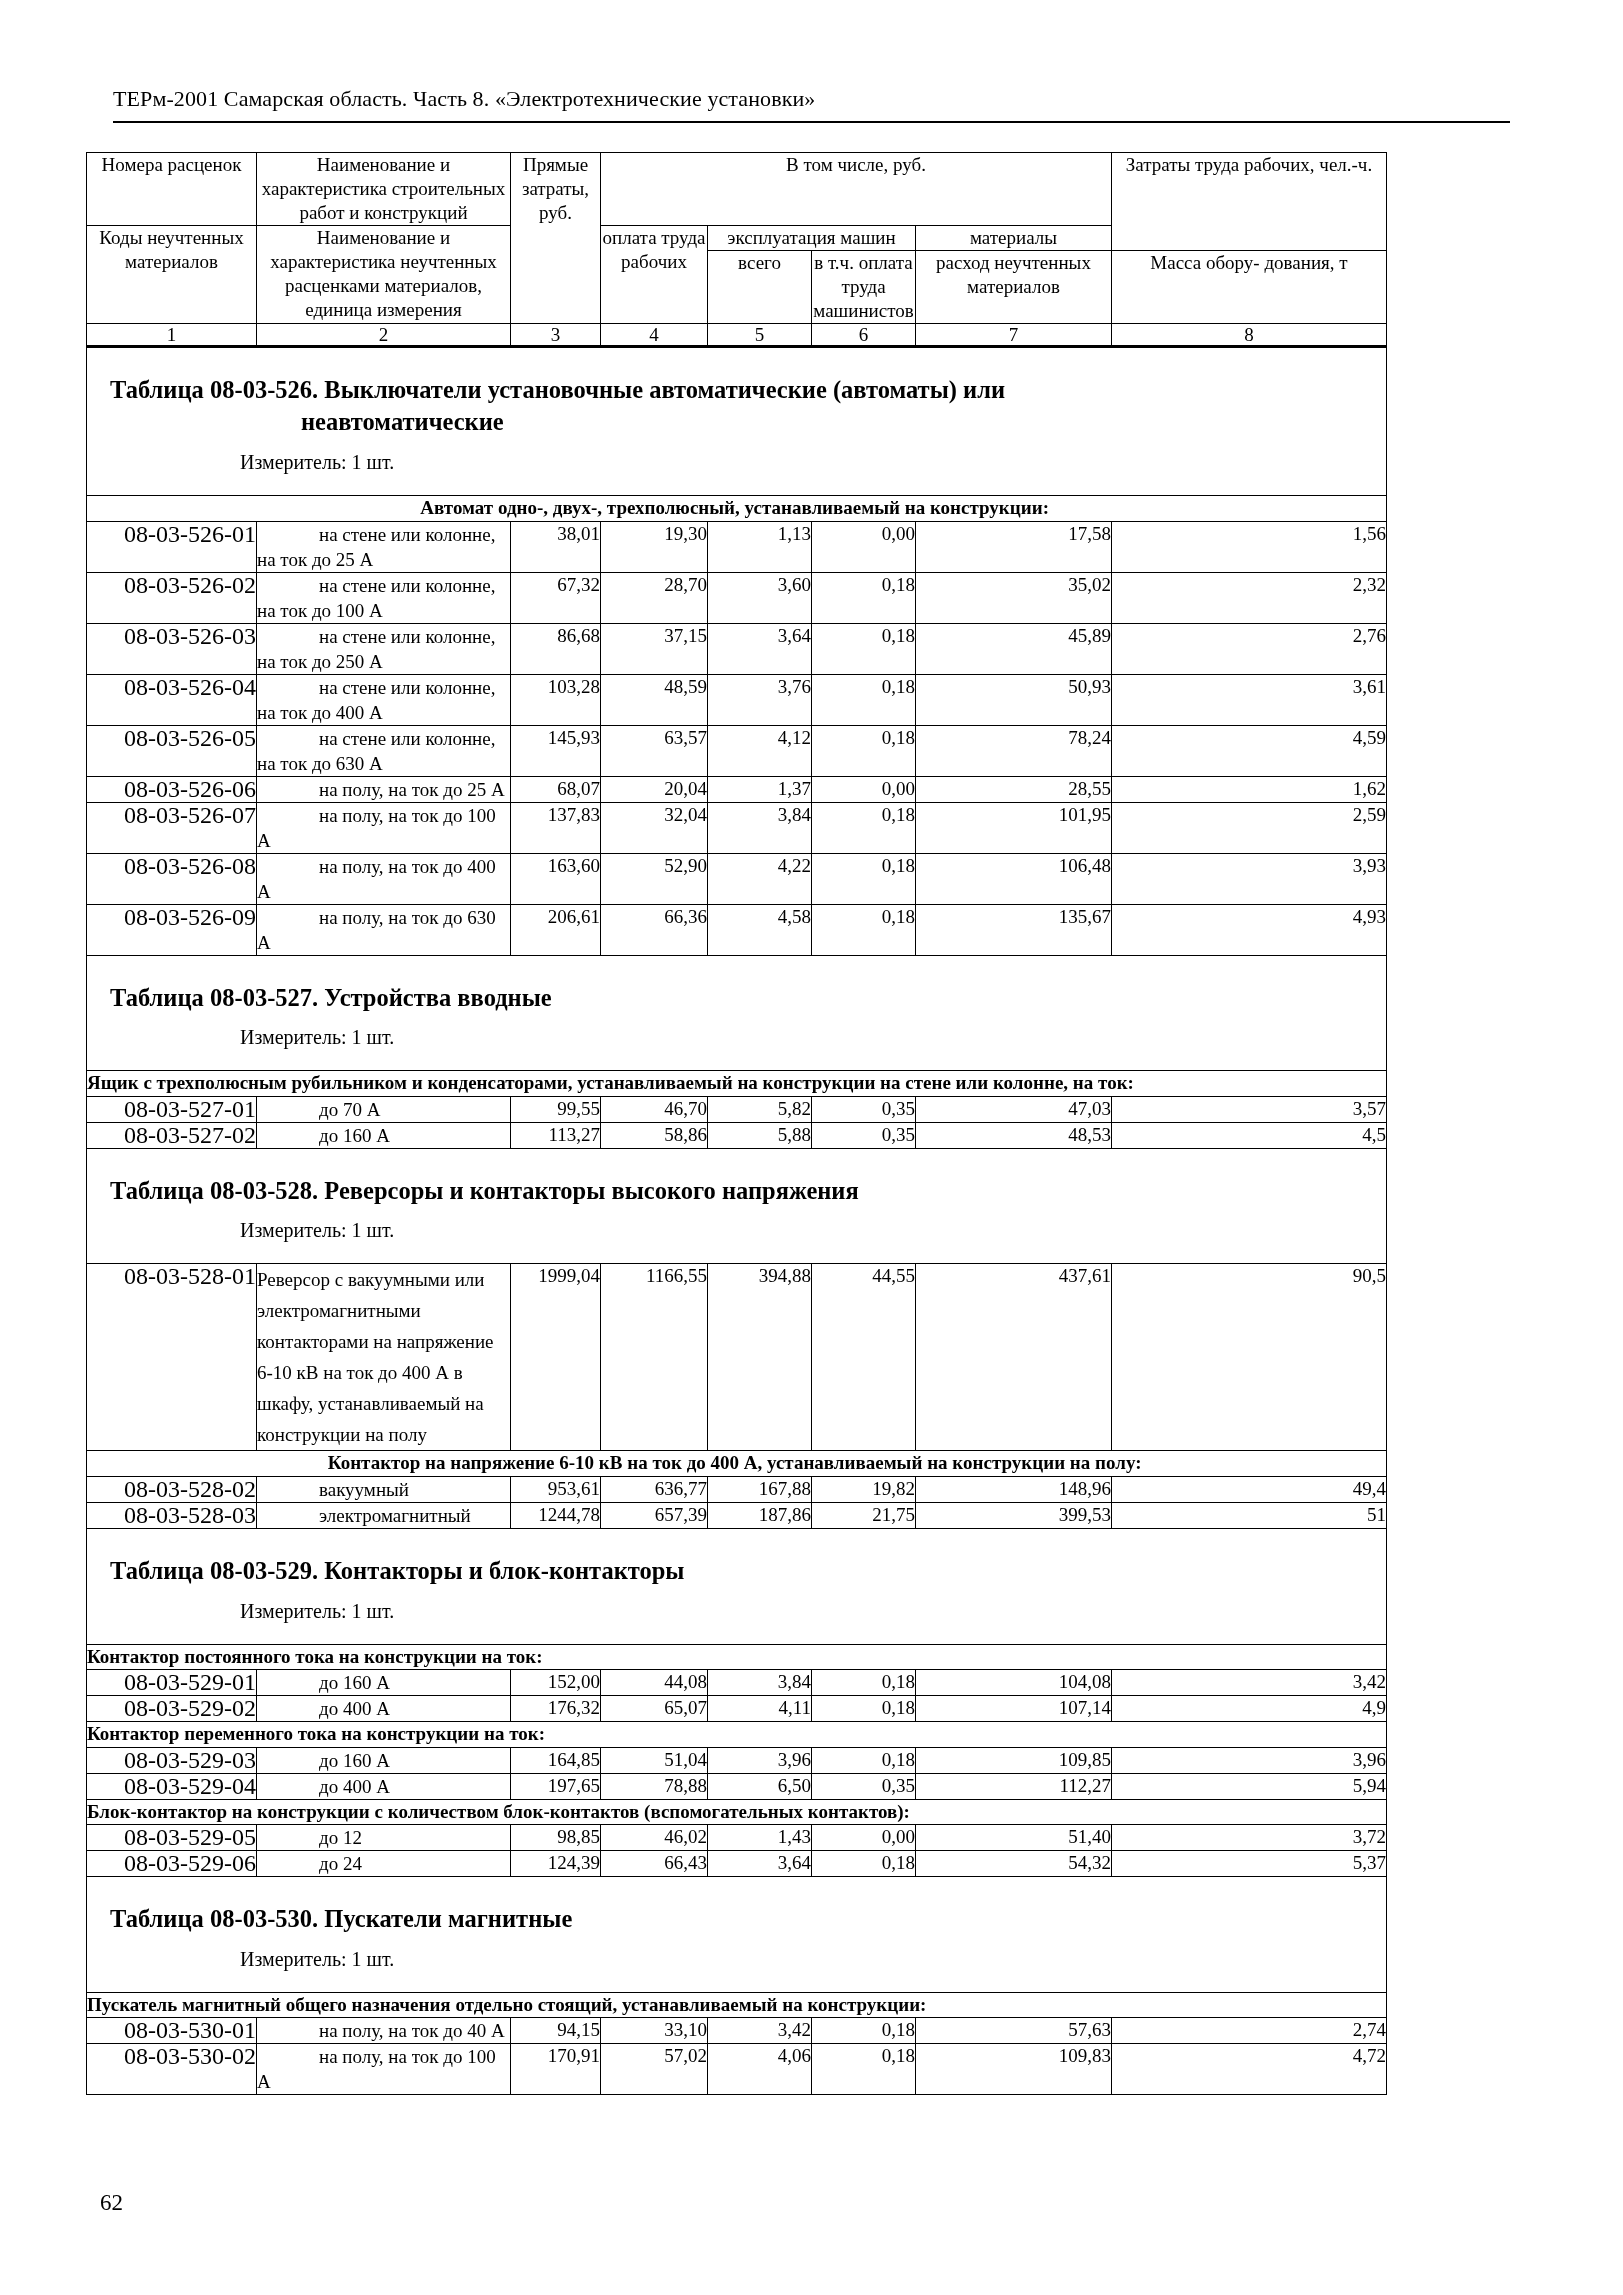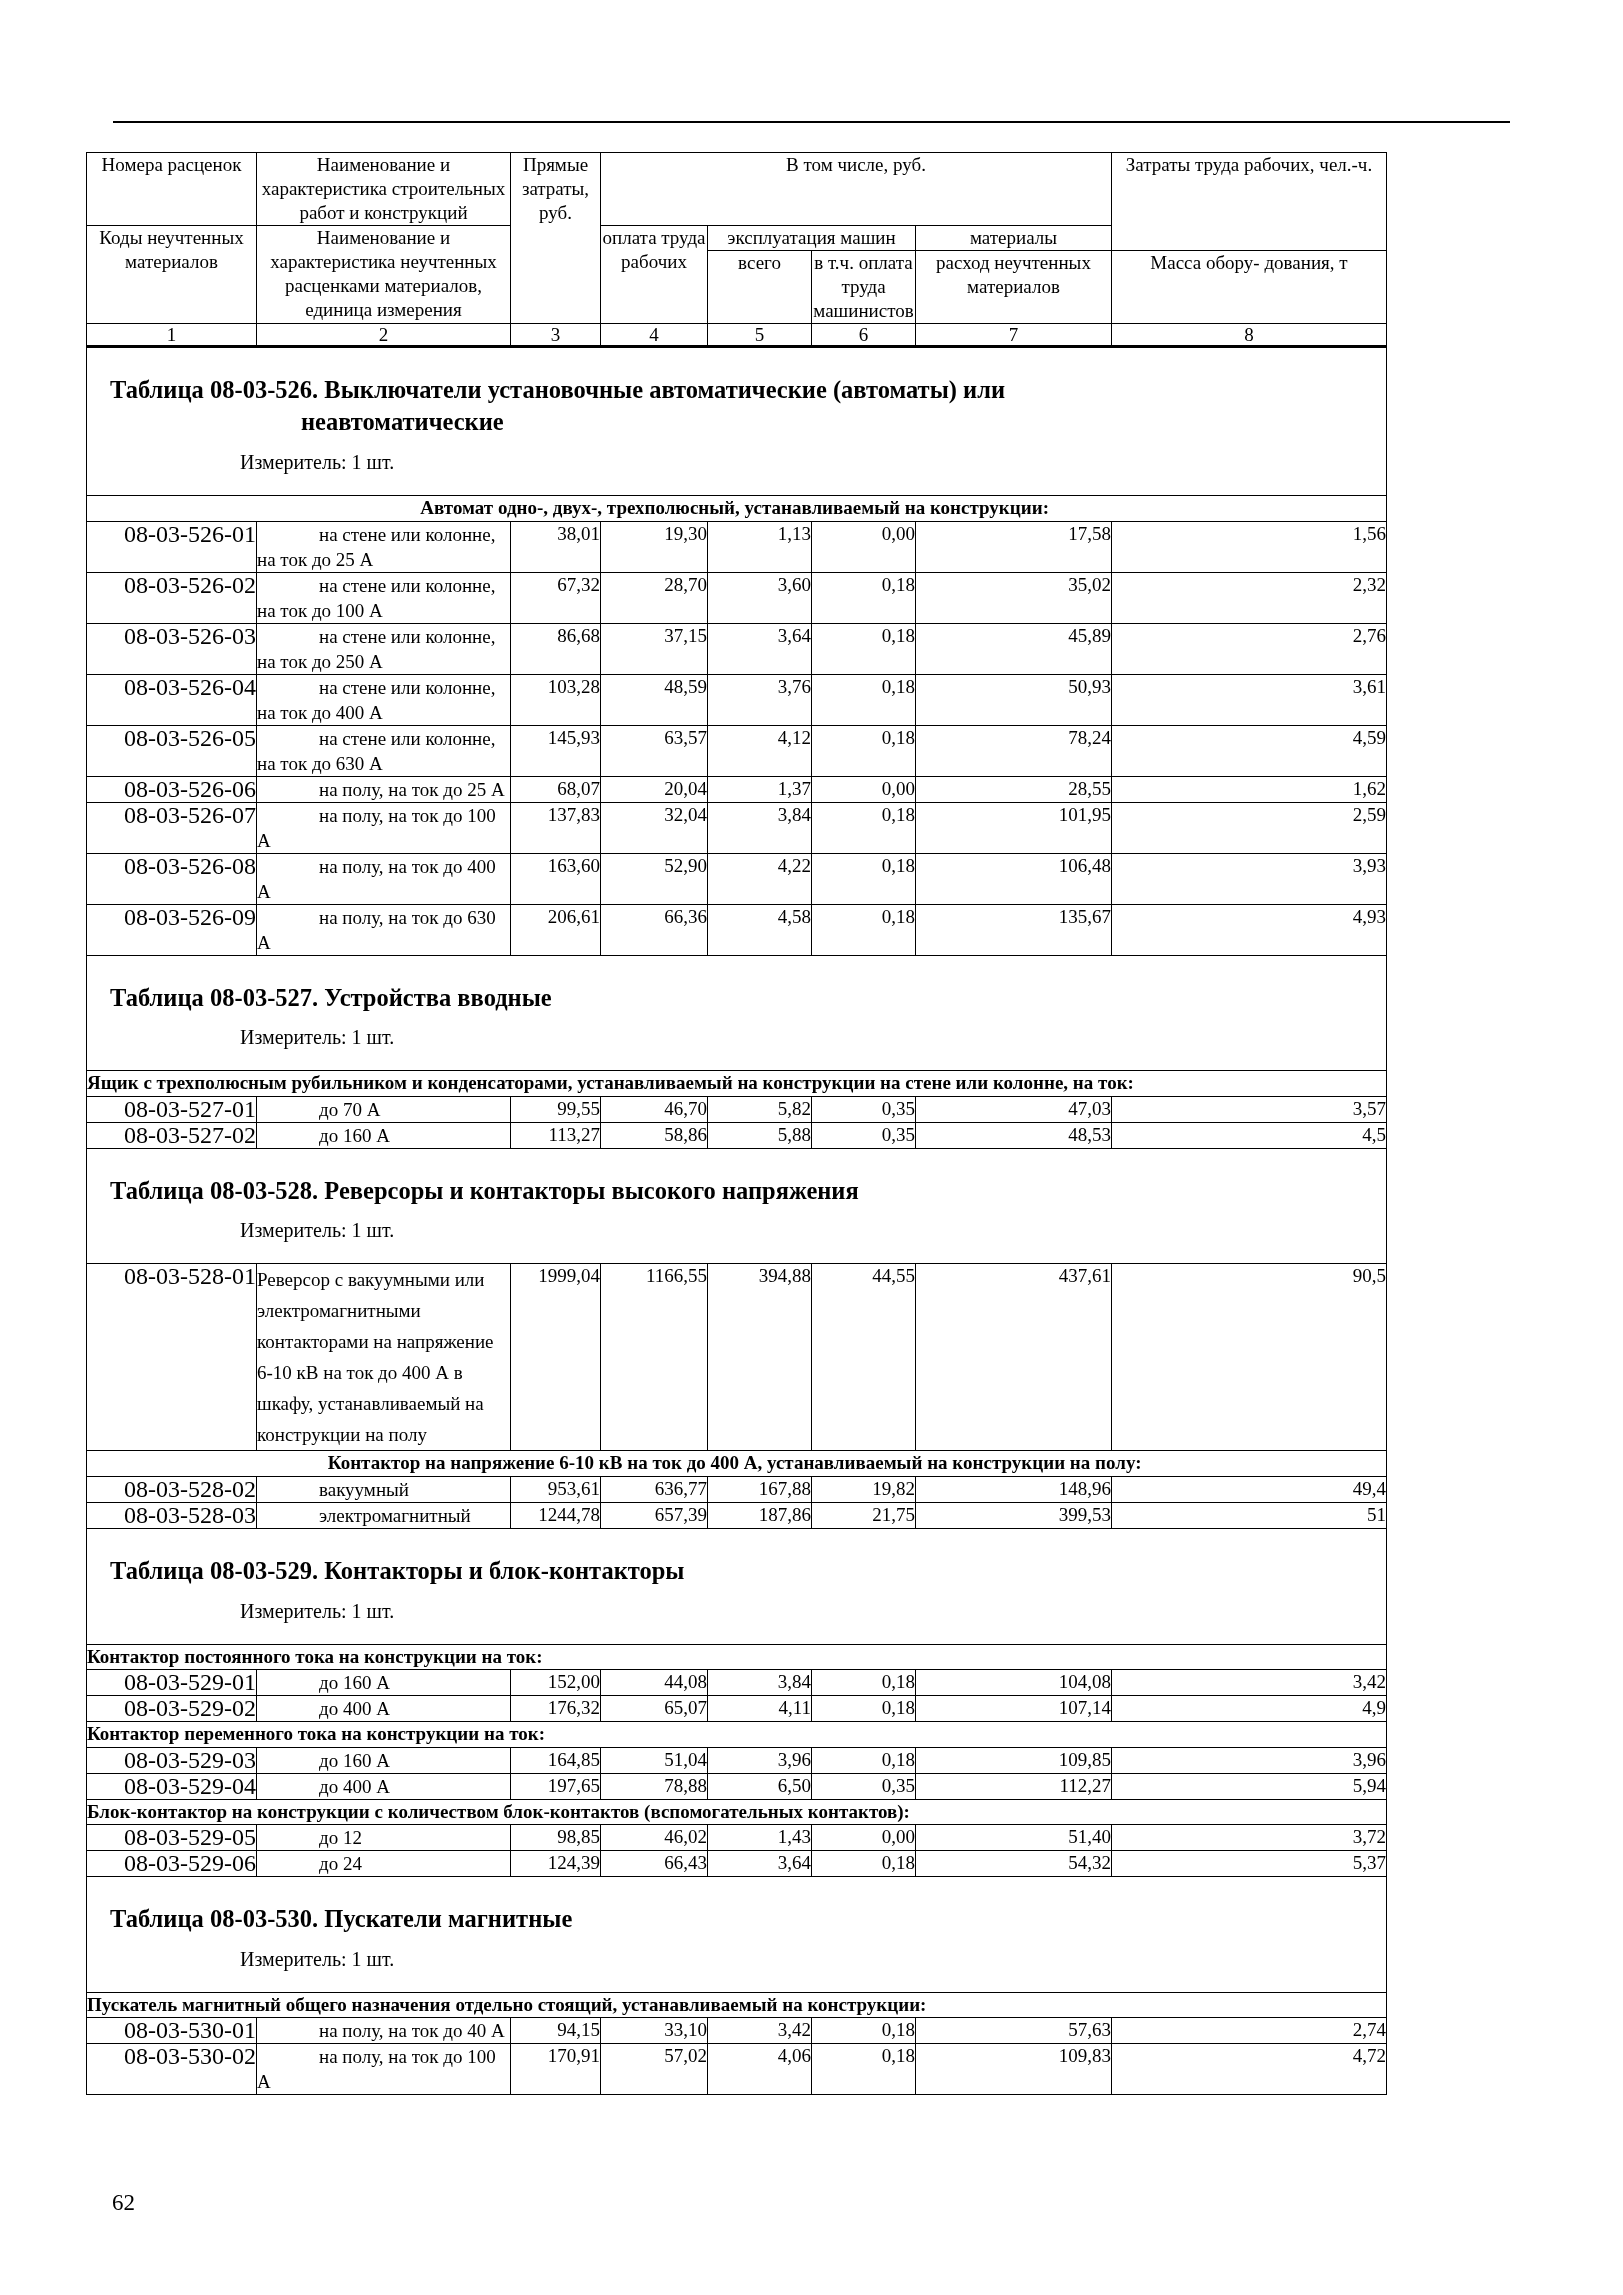--- a/index.html
+++ b/index.html
@@ -145,30 +145,31 @@
   td.num {
     text-align: right;
     padding: 3.1px 6.1px 3.1px 3.1px;
     font-size: 19px;
     line-height: 24.5px;
     white-space: nowrap;
   }
 
   .page-number {
     position: absolute;
-    left: 112px;
+    left: 100px;
     top: 2190px;
     font-size: 23px;
   }
 </style>
 </head>
 <body>
 
 <div class="page">
 
+  <div class="doc-header">ТЕРм-2001 Самарская область. Часть 8. «Электротехнические установки»</div>
   <div class="doc-header-rule"></div>
 
   <div class="sheet">
     <table class="grid">
       <colgroup>
         <col class="c1">
           <col class="c2">
           <col class="c3">
           <col class="c4">
         <col class="c5">

